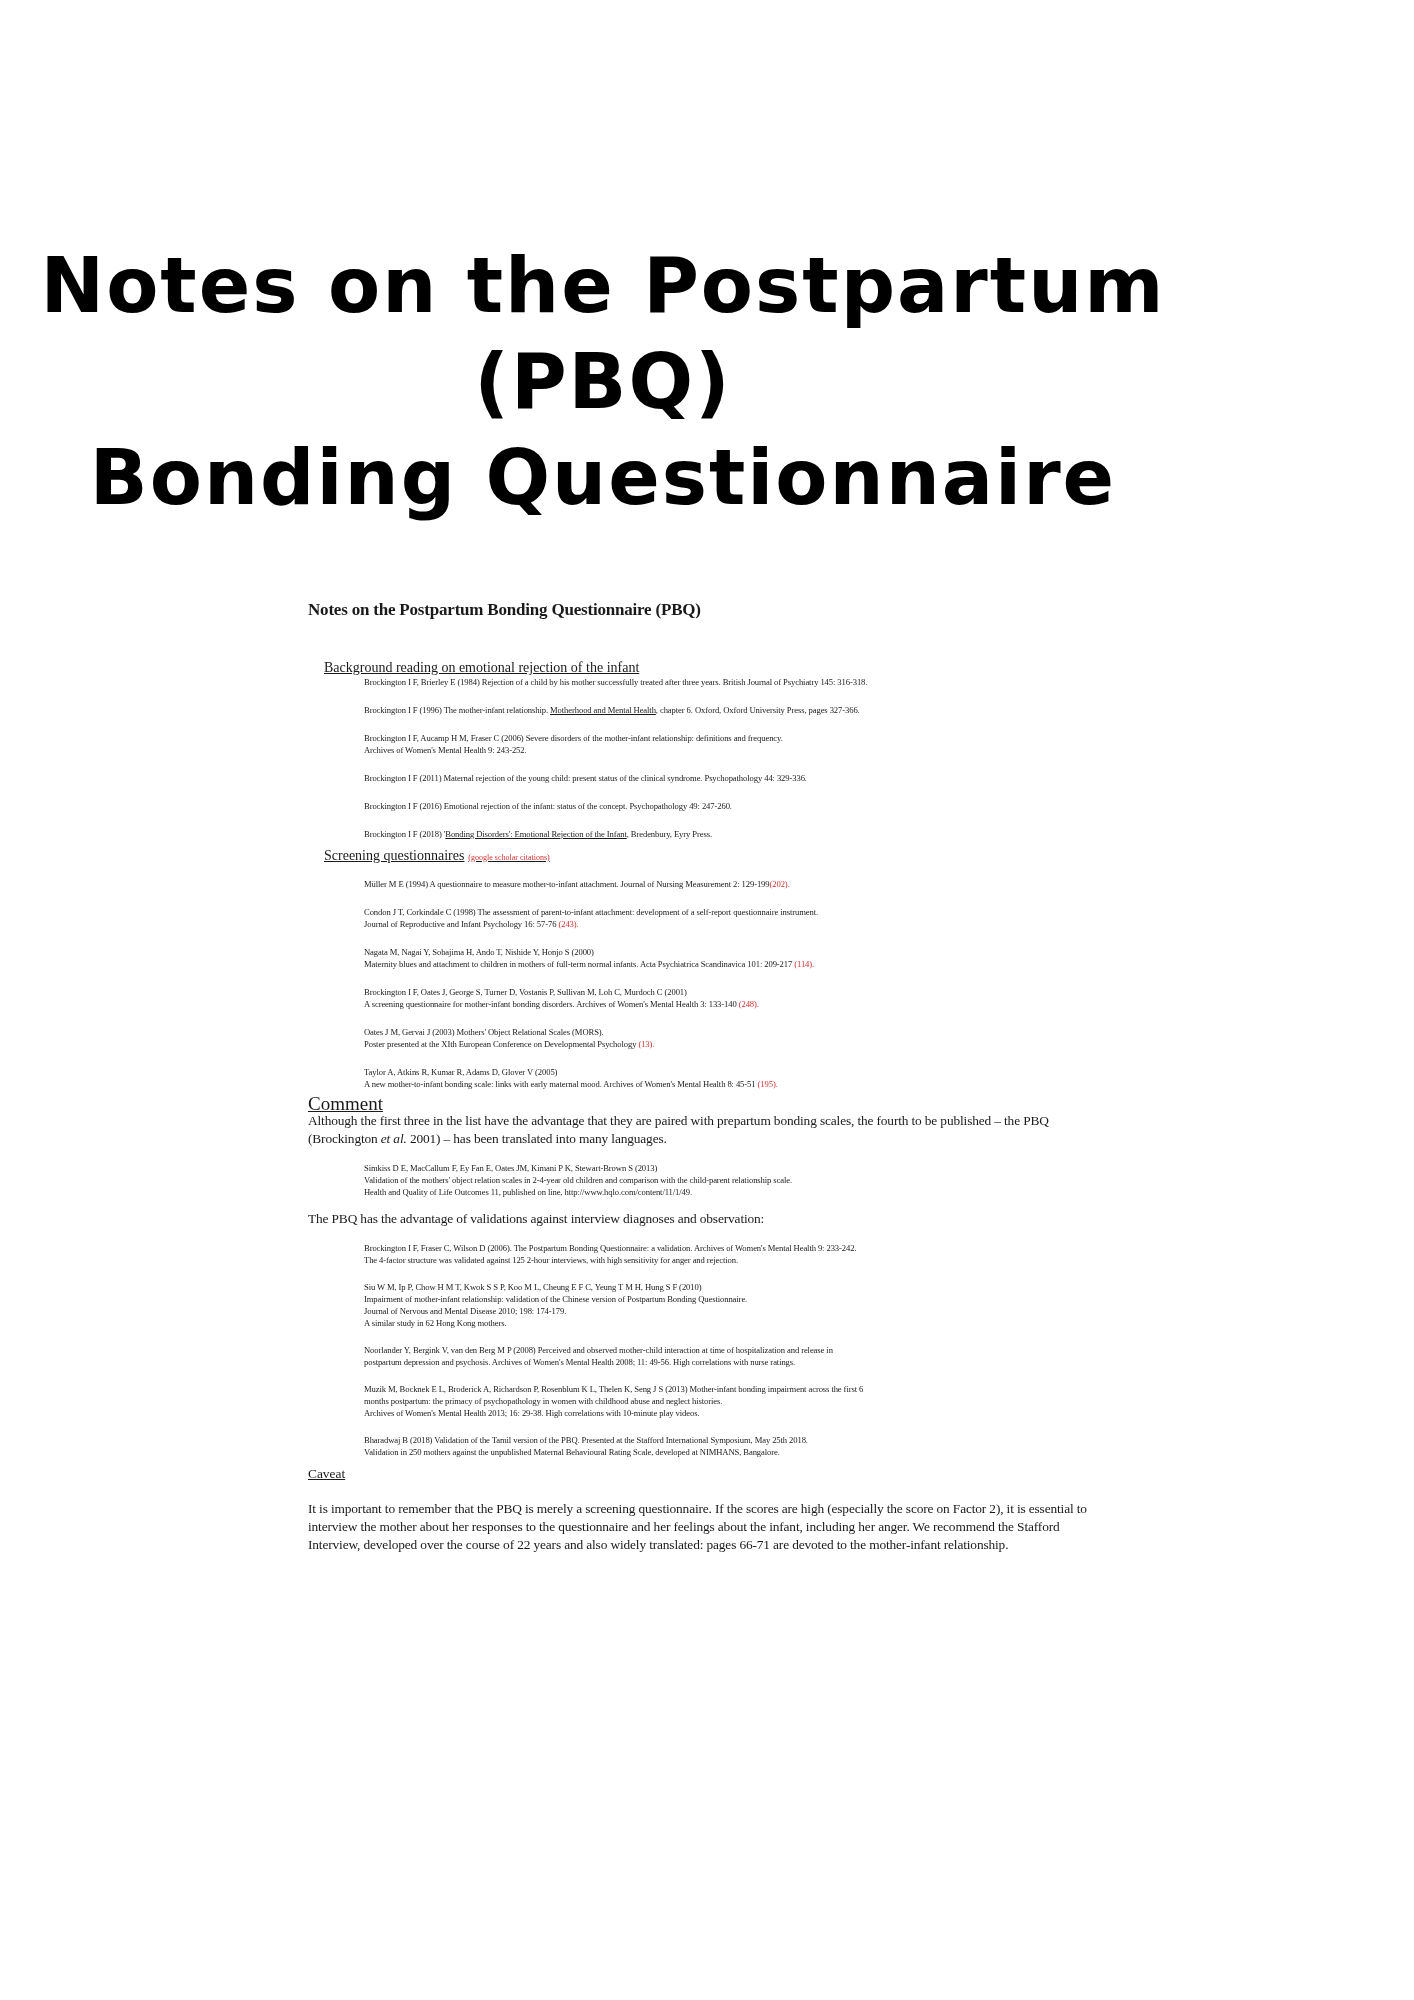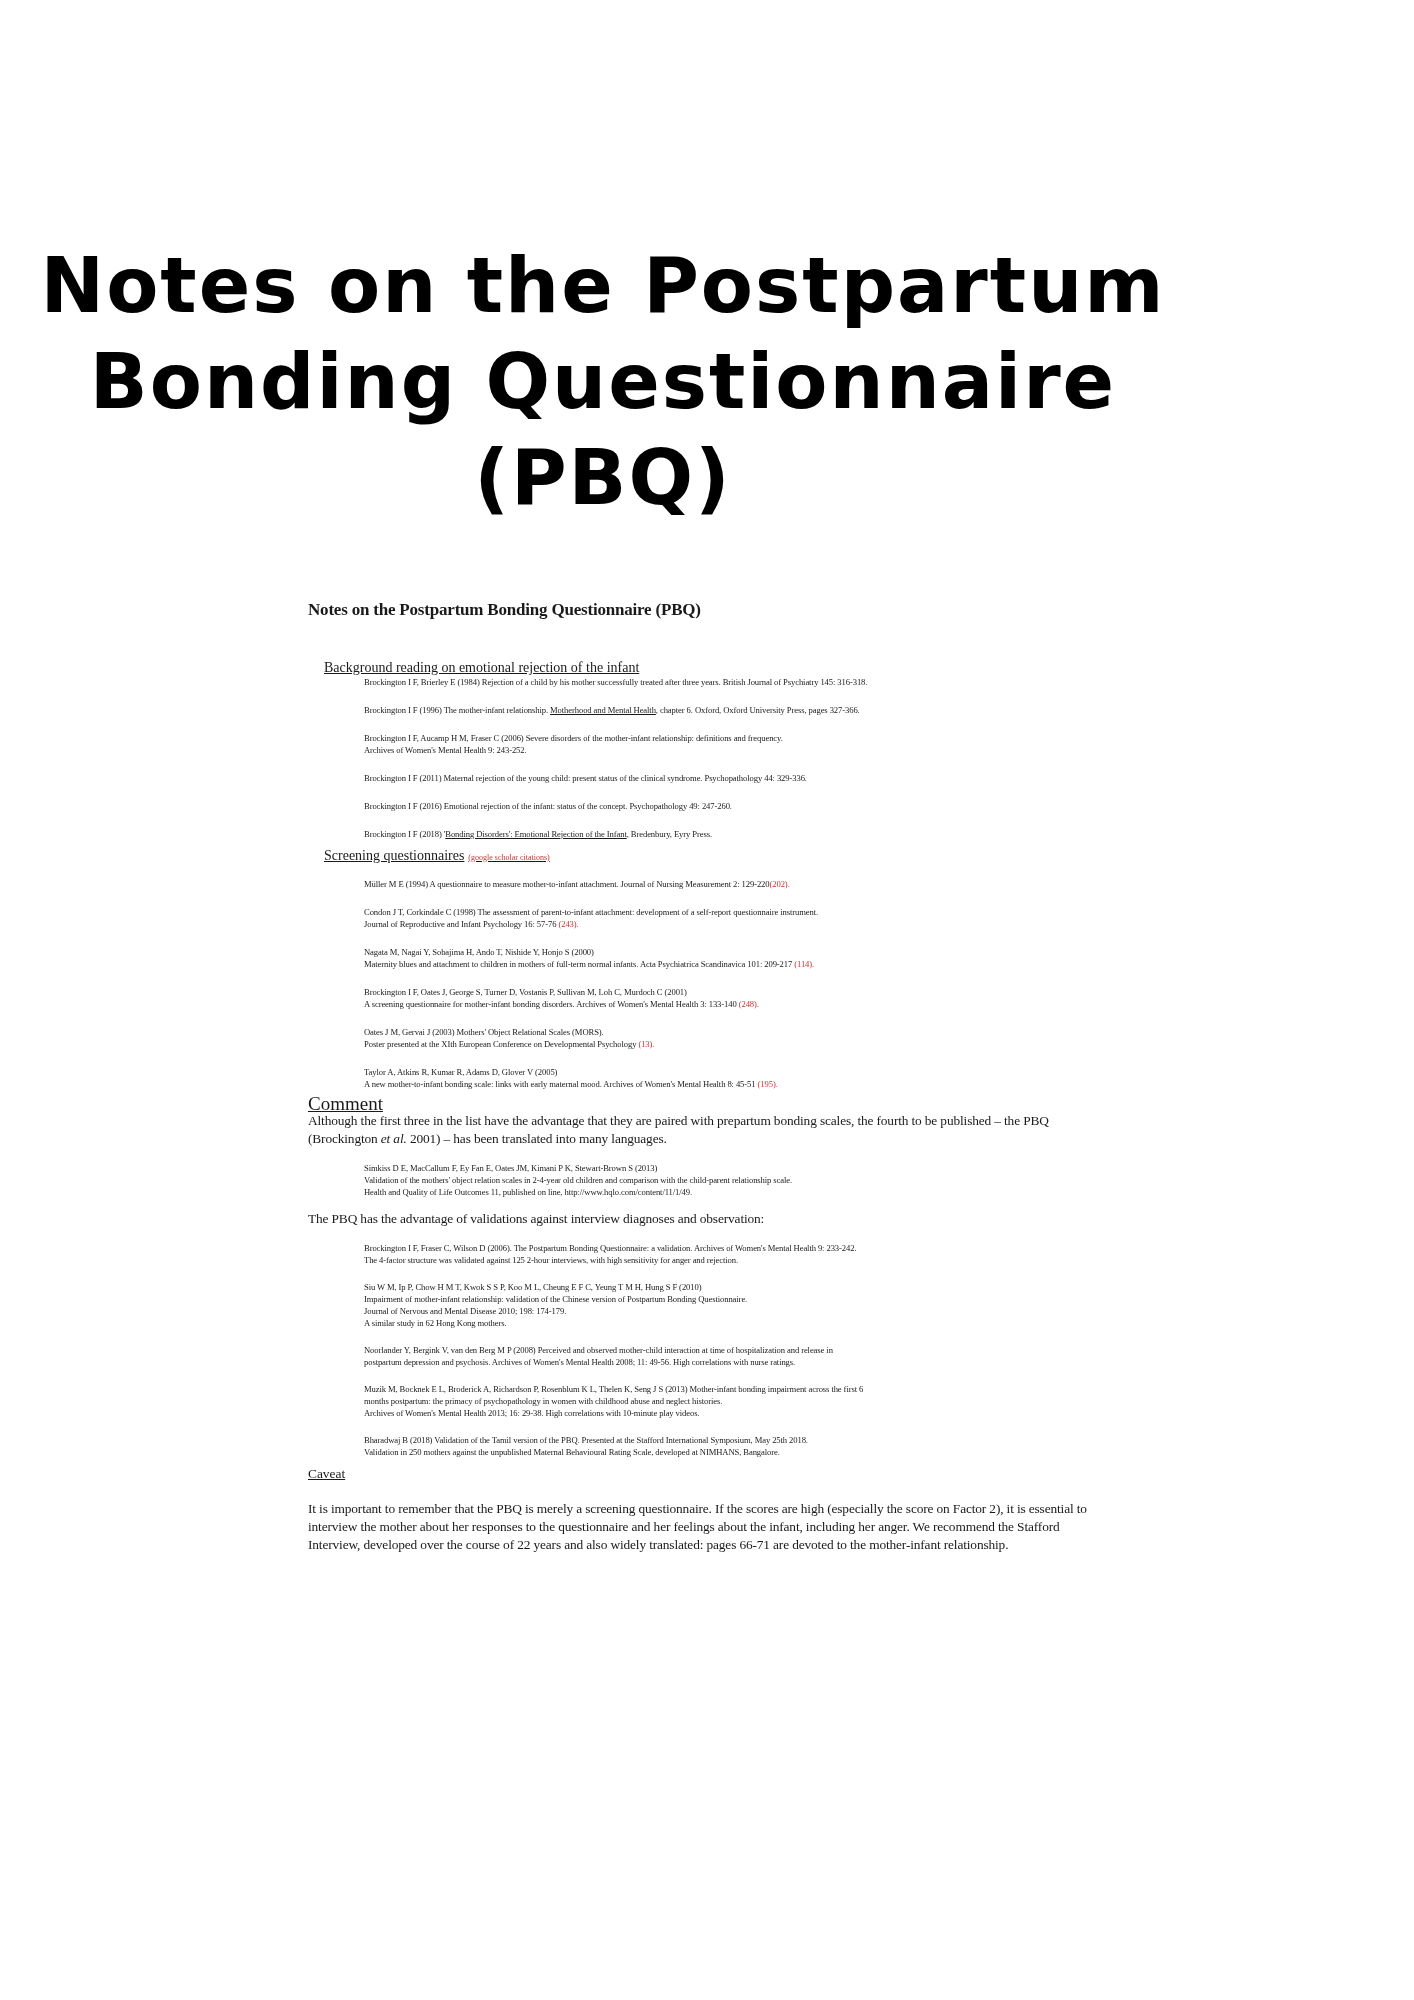--- a/index.html
+++ b/index.html
@@ -30,22 +30,22 @@
   #cmp-refs { margin-top: 4px; margin-bottom: 12px; }
   #val-refs { margin-top: 10px; }
   #val-refs .ref { margin-bottom: 15px; }
   .caveat-head { font-size: 13.4px; text-decoration: underline; margin: 6px 0 18px 0; }
 </style>
 </head>
 <body>
 
 <div class="poster-title">
   <span>Notes on the Postpartum</span>
+  <span>(PBQ)</span>
   <span>Bonding Questionnaire</span>
-  <span>(PBQ)</span>
 </div>
 
 <div class="doc">
   <div class="doc-title">Notes on the Postpartum Bonding Questionnaire (PBQ)</div>
 
   <div class="section-head" id="s-background">Background reading on emotional rejection of the infant</div>
   <ul class="ref-list" id="bg-refs">
     <li class="ref">
         <span class="line">Brockington I F, Brierley E (1984) Rejection of a child by his mother successfully treated after three years. British Journal of Psychiatry 145: 316-318.</span>
       </li>
@@ -58,21 +58,21 @@
         <span class="line">Brockington I F (2011) Maternal rejection of the young child: present status of the clinical syndrome.  Psychopathology 44: 329-336.</span>
       </li>
     <li class="ref">
         <span class="line">Brockington I F (2016) Emotional rejection of the infant: status of the concept.  Psychopathology 49: 247-260.</span>
       </li>
     <li class="ref" style="margin-bottom:8px"><span>Brockington I F (2018) '</span><u>Bonding Disorders': Emotional Rejection of the Infant</u><span>, Bredenbury, Eyry Press.</span></li>
   </ul>
 
   <div class="section-head"><span>Screening questionnaires</span><span class="note">(google scholar citations)</span></div>
   <ul class="ref-list" id="sc-refs">
-    <li class="ref"><span>Müller M E (1994) A questionnaire to measure mother-to-infant attachment.  Journal of Nursing Measurement 2: 129-220</span><span class="cite">(202).</span></li>
+    <li class="ref"><span>Müller M E (1994) A questionnaire to measure mother-to-infant attachment.  Journal of Nursing Measurement 2: 129-199</span><span class="cite">(202).</span></li>
     <li class="ref"><span class="line">Condon J T, Corkindale C (1998) The assessment of parent-to-infant attachment: development of a self-report questionnaire instrument.</span><span>Journal of Reproductive and Infant Psychology 16: 57-76 </span><span class="cite">(243).</span></li>
     <li class="ref"><span class="line">Nagata M, Nagai Y, Sobajima H, Ando T, Nishide Y, Honjo S (2000)</span><span>Maternity blues and attachment to children in mothers of full-term normal infants.  Acta Psychiatrica Scandinavica 101: 209-217 </span><span class="cite">(114).</span></li>
     <li class="ref"><span class="line">Brockington I F, Oates J, George S, Turner D, Vostanis P, Sullivan M, Loh C, Murdoch C (2001)</span><span>A screening questionnaire for mother-infant bonding disorders.  Archives of Women's Mental Health 3: 133-140 </span><span class="cite">(248).</span></li>
     <li class="ref"><span class="line">Oates J M, Gervai J (2003) Mothers' Object Relational Scales (MORS).</span><span>Poster presented at the XIth European Conference on Developmental Psychology </span><span class="cite">(13).</span></li>
     <li class="ref" style="margin-bottom:6px"><span class="line">Taylor A, Atkins R, Kumar R, Adams D, Glover V (2005)</span><span>A new mother-to-infant bonding scale: links with early maternal mood.  Archives of Women's Mental Health 8: 45-51 </span><span class="cite">(195).</span></li>
   </ul>
 
   <div class="comment-head">Comment</div>
   <p class="para"><span>Although the first three in the list have the advantage that they are paired with prepartum bonding scales, the fourth to be published – the PBQ (Brockington </span><em>et al.</em><span> 2001) – has been translated into many languages.</span></p>
 

